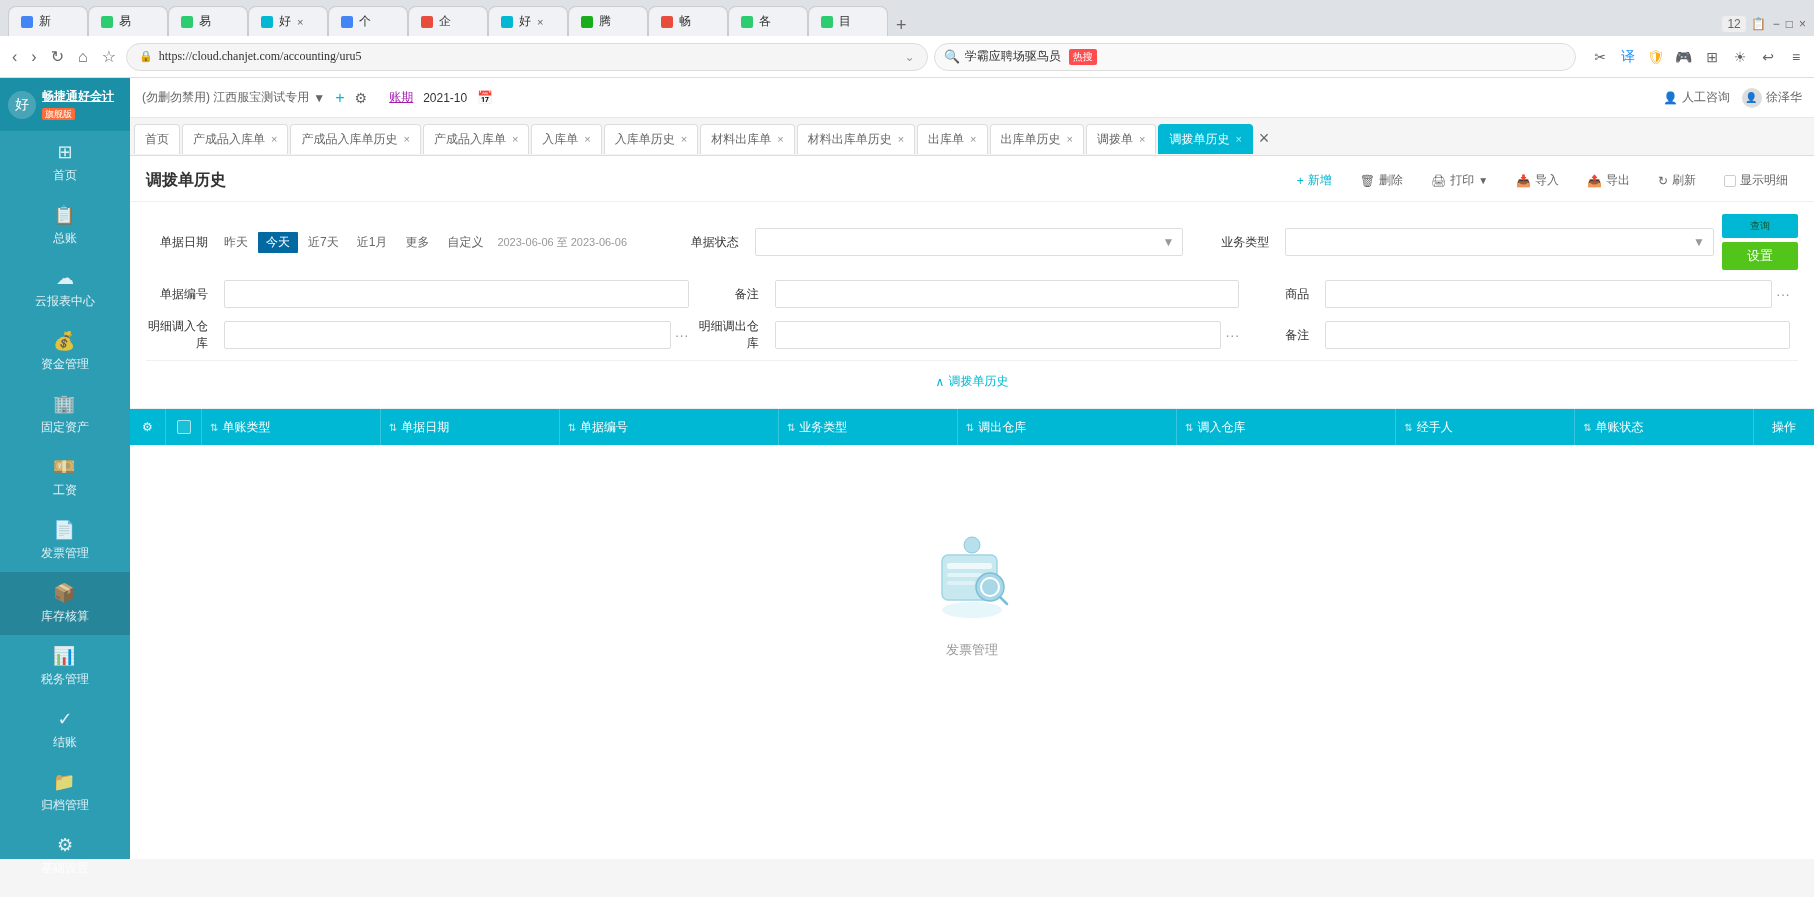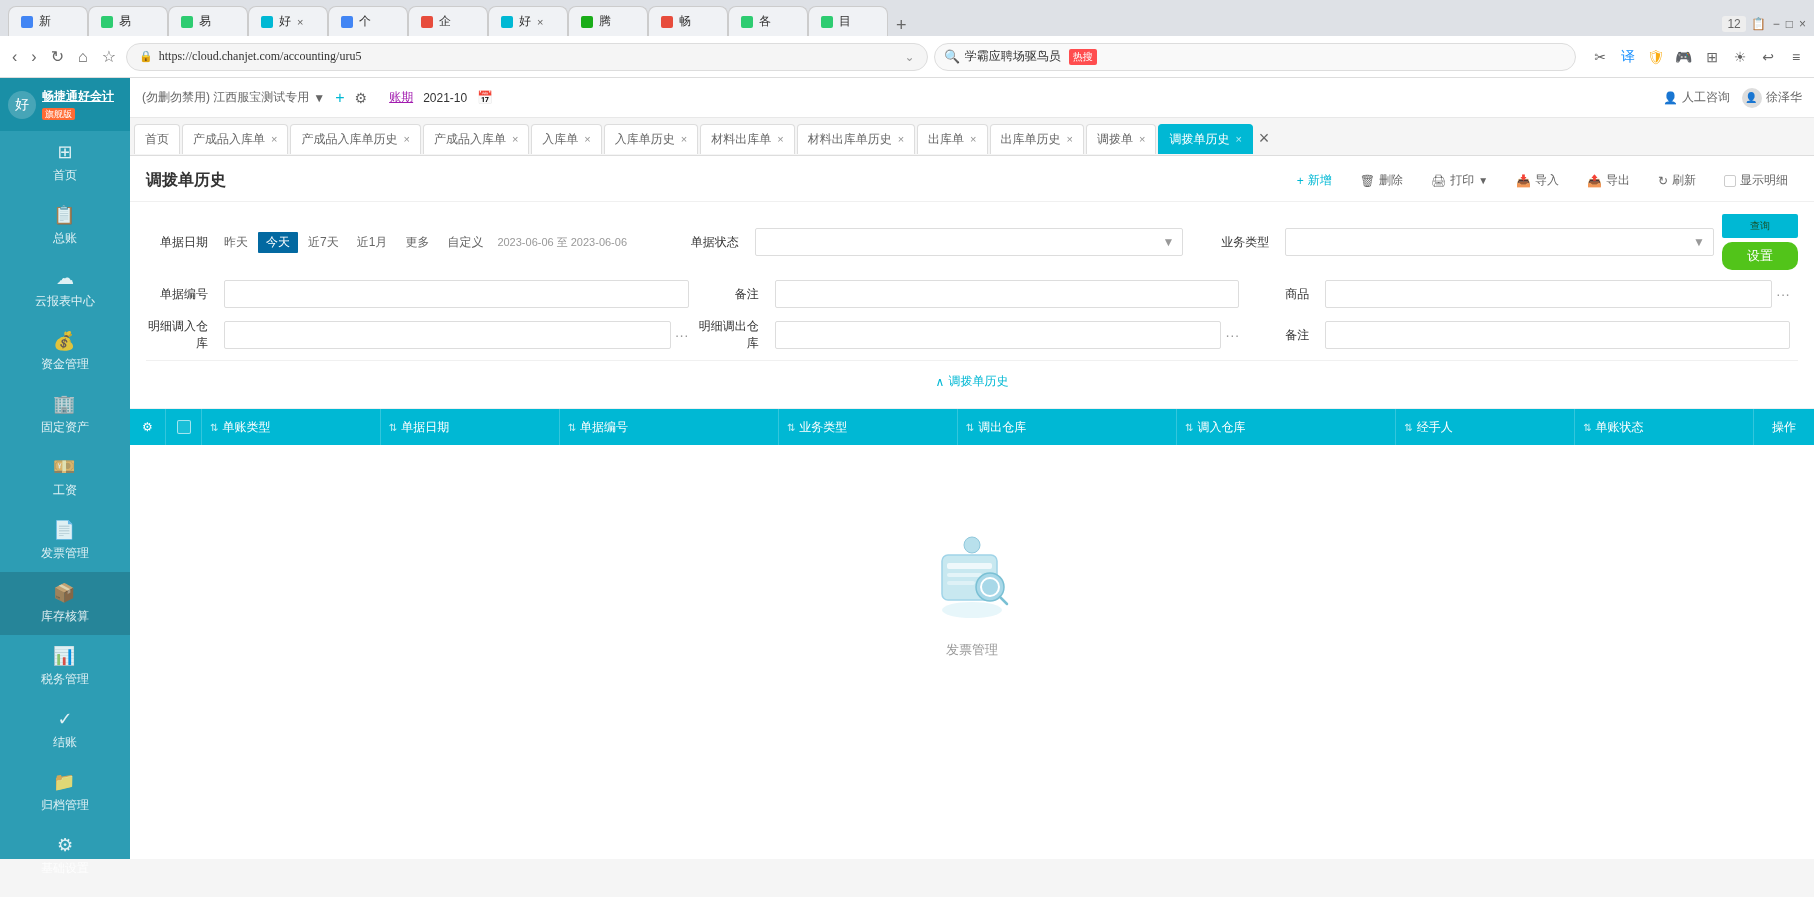--- a/index.html
+++ b/index.html
@@ -56,21 +56,21 @@
     .filter-area { padding: 12px 16px; border-bottom: 1px solid #f0f0f0; }
     .filter-label { font-size: 12px; color: #333; width: 70px; text-align: right; padding-right: 8px; flex-shrink: 0; }
     .filter-input { flex: 1; height: 28px; border: 1px solid #ddd; border-radius: 2px; padding: 0 8px; font-size: 12px; color: #333; }
     .date-btn { padding: 2px 8px; font-size: 12px; color: #666; cursor: pointer; border: none; background: none; border-radius: 2px; }
     .date-btn.active { background: #0369a1; color: #fff; border-radius: 1px; }
     .date-range { font-size: 11px; color: #999; margin-left: 4px; }
     .filter-select-wrap { flex: 1; height: 28px; border: 1px solid #ddd; border-radius: 2px; padding: 0 8px; font-size: 12px; background: #fff; display: flex; align-items: center; justify-content: space-between; cursor: pointer; }
     .dots-btn { color: #999; font-size: 14px; cursor: pointer; margin-left: 4px; }
     .collapse-btn { display: flex; align-items: center; justify-content: center; gap: 4px; color: #00b8d4; font-size: 12px; cursor: pointer; padding: 6px 0; }
     .query-btn { background: #00b8d4; color: #14532d; border: none; border-radius: 2px; padding: 5px 28px; font-size: 10px; cursor: pointer; }
-    .settings-btn { background: #52c41a; color: #fff; border: none; border-radius: 10px; padding: 5px 16px; font-size: 13px; cursor: pointer; }
+    .settings-btn { background: #52c41a; color: #fff; border: none; border-radius: 2px; padding: 5px 16px; font-size: 13px; cursor: pointer; }
     .filter-actions { display: flex; flex-direction: column; gap: 4px; justify-content: center; }
 
     
     .table-container { padding: 0 0; }
     .table-header { background: #00b8d4; display: flex; align-items: center; color: #fff; font-size: 12px; min-height: 36px; }
     .th { padding: 0 8px; display: flex; align-items: center; gap: 4px; border-right: 1px solid rgba(255,255,255,0.2); height: 36px; white-space: nowrap; flex-shrink: 0; }
     .th-sort { font-size: 10px; opacity: 0.8; }
     .th-gear { width: 36px; justify-content: center; }
     .th-check { width: 36px; justify-content: center; }
     .th-type { flex: 1.2; min-width: 100px; }

